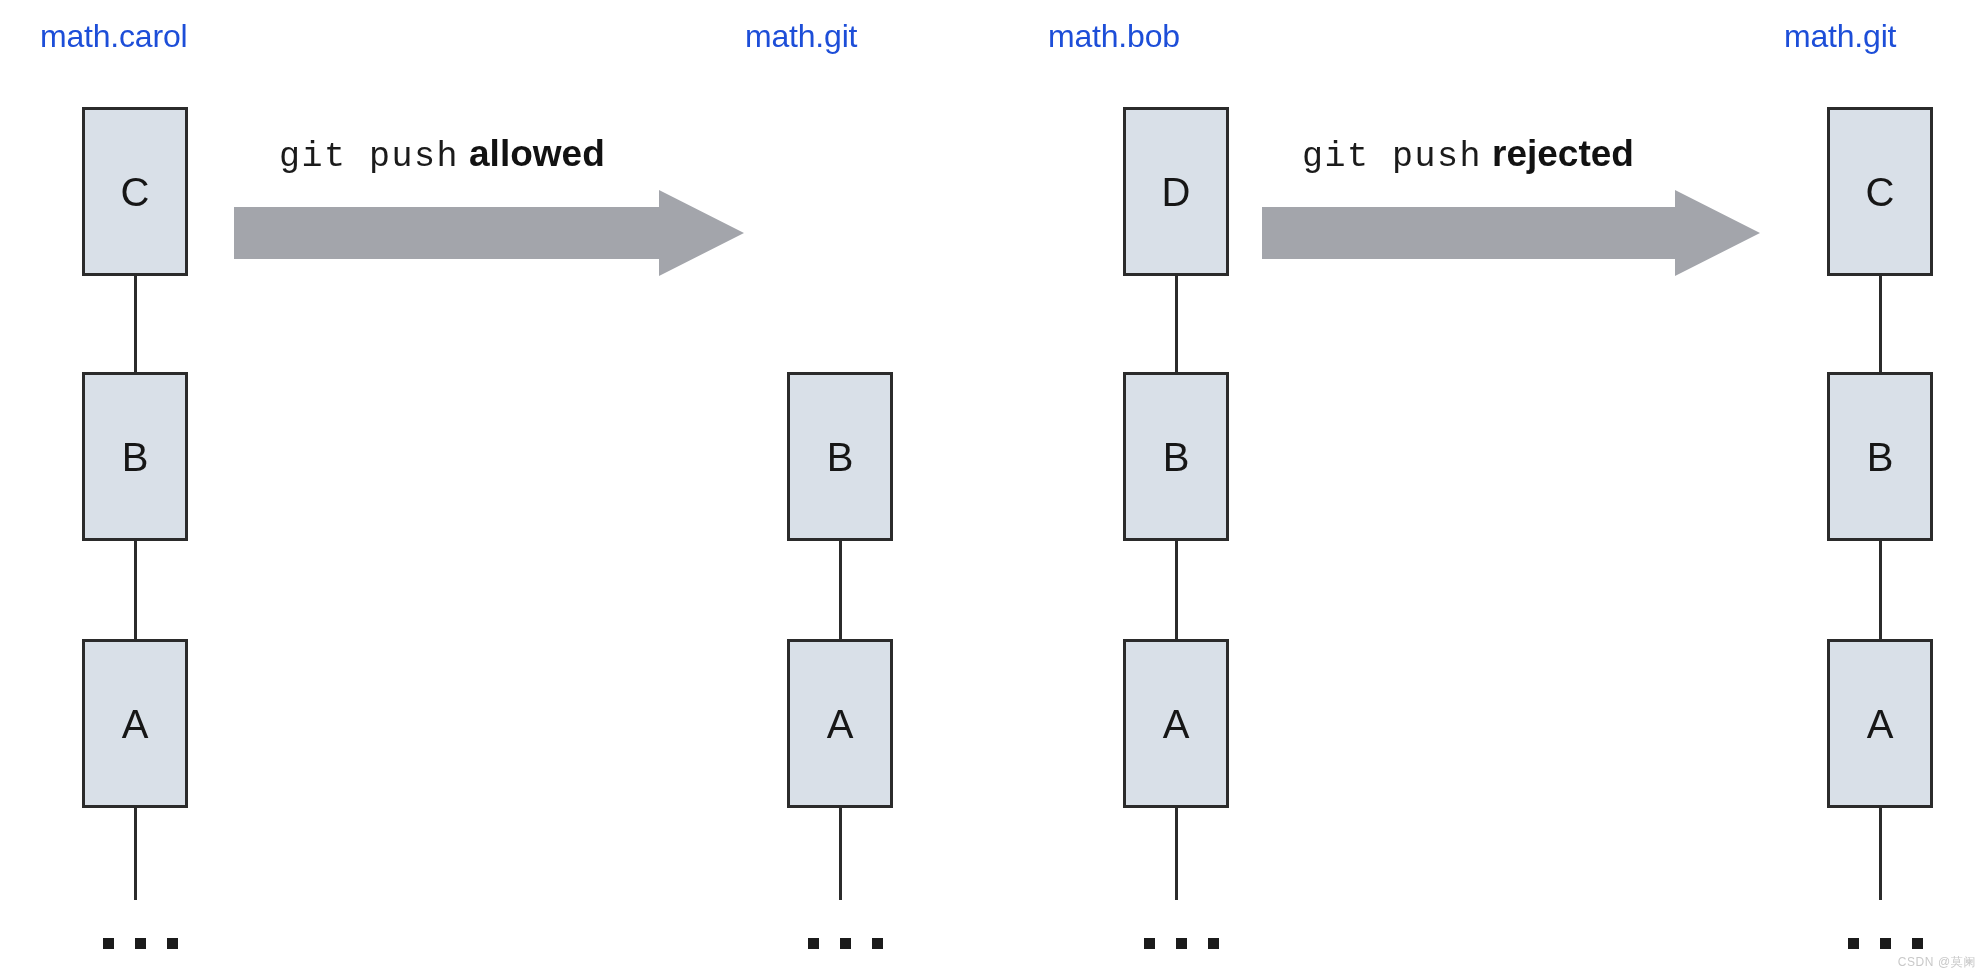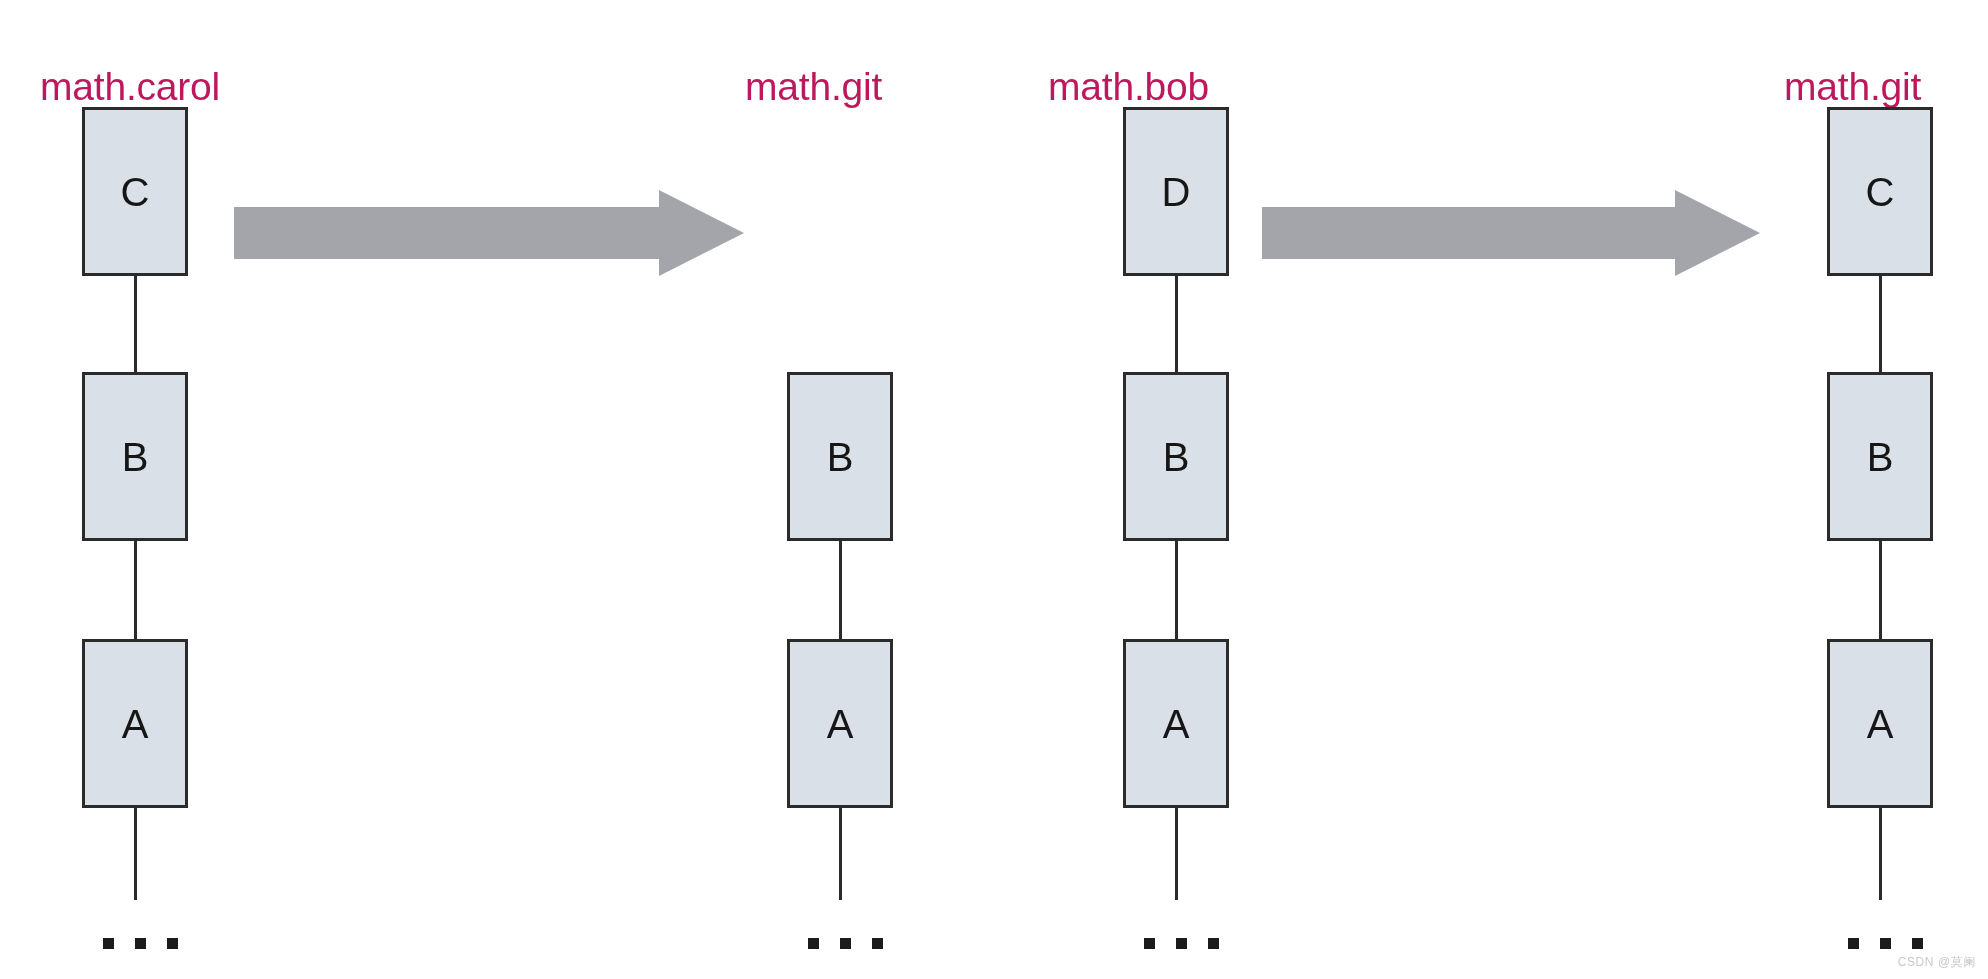--- a/index.html
+++ b/index.html
@@ -23,26 +23,25 @@
     left: 0;
     top: 0;
     width: 1988px;
     height: 979px;
   }
 
   
   .col-title {
     position: absolute;
     font-family: "Liberation Sans", sans-serif;
-    font-size: 39px;
+    font-size: 32px;
     line-height: 1;
-    color: #be185d;
+    color: #1d4ed8;
     white-space: nowrap;
     letter-spacing: -0.2px;
-    margin-top: 47px;
   }
 
   
   .commit-box {
     position: absolute;
     box-sizing: border-box;
     width: 106px;
     height: 169px;
     background: #d9e0e8;
     border: 3px solid #2b2b2b;
@@ -203,27 +202,33 @@
   <div class="commit-box" style="left:1827px; top:639px;">
     <span class="commit-label">A</span>
   </div>
 
   <div class="ellipsis" style="left:1848px; top:938px;">
     <span class="dot"></span>
     <span class="dot"></span>
     <span class="dot"></span>
   </div>
 
+  <div class="arrow-caption" style="left:279px; top:135px;">
+    <span class="cmd">git push</span><span class="outcome">allowed</span>
+  </div>
 
   <div class="flow-arrow" style="left:234px; top:190px;">
     <svg width="510" height="86" viewBox="0 0 510 86" xmlns="http://www.w3.org/2000/svg">
       <polygon points="0,17 425,17 425,0 510,43 425,86 425,69 0,69" fill="#a3a5ab"></polygon>
     </svg>
   </div>
 
+  <div class="arrow-caption" style="left:1302px; top:135px;">
+    <span class="cmd">git push</span><span class="outcome">rejected</span>
+  </div>
 
   <div class="flow-arrow" style="left:1262px; top:190px;">
     <svg width="498" height="86" viewBox="0 0 498 86" xmlns="http://www.w3.org/2000/svg">
       <polygon points="0,17 413,17 413,0 498,43 413,86 413,69 0,69" fill="#a3a5ab"></polygon>
     </svg>
   </div>
 
   <div class="watermark">CSDN @莫阑</div>
 
 </div>

